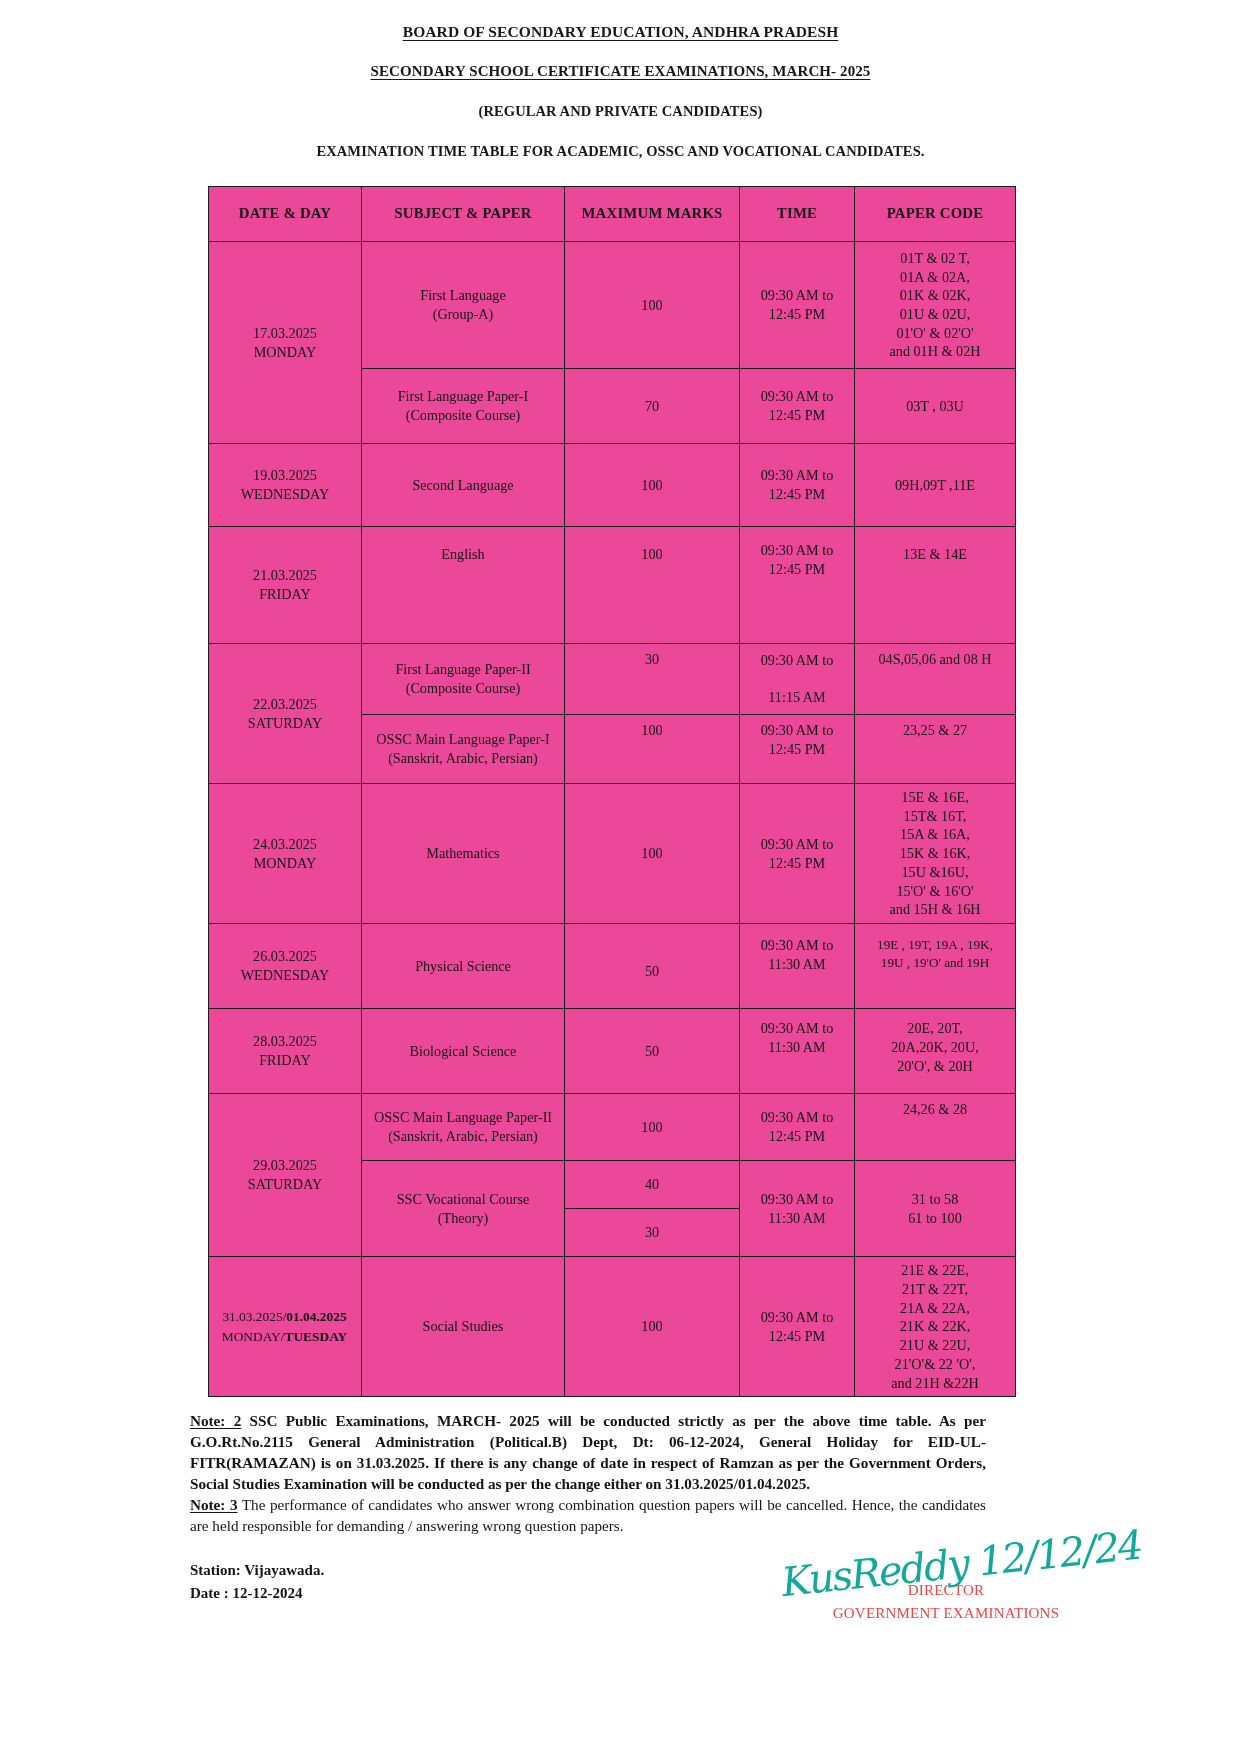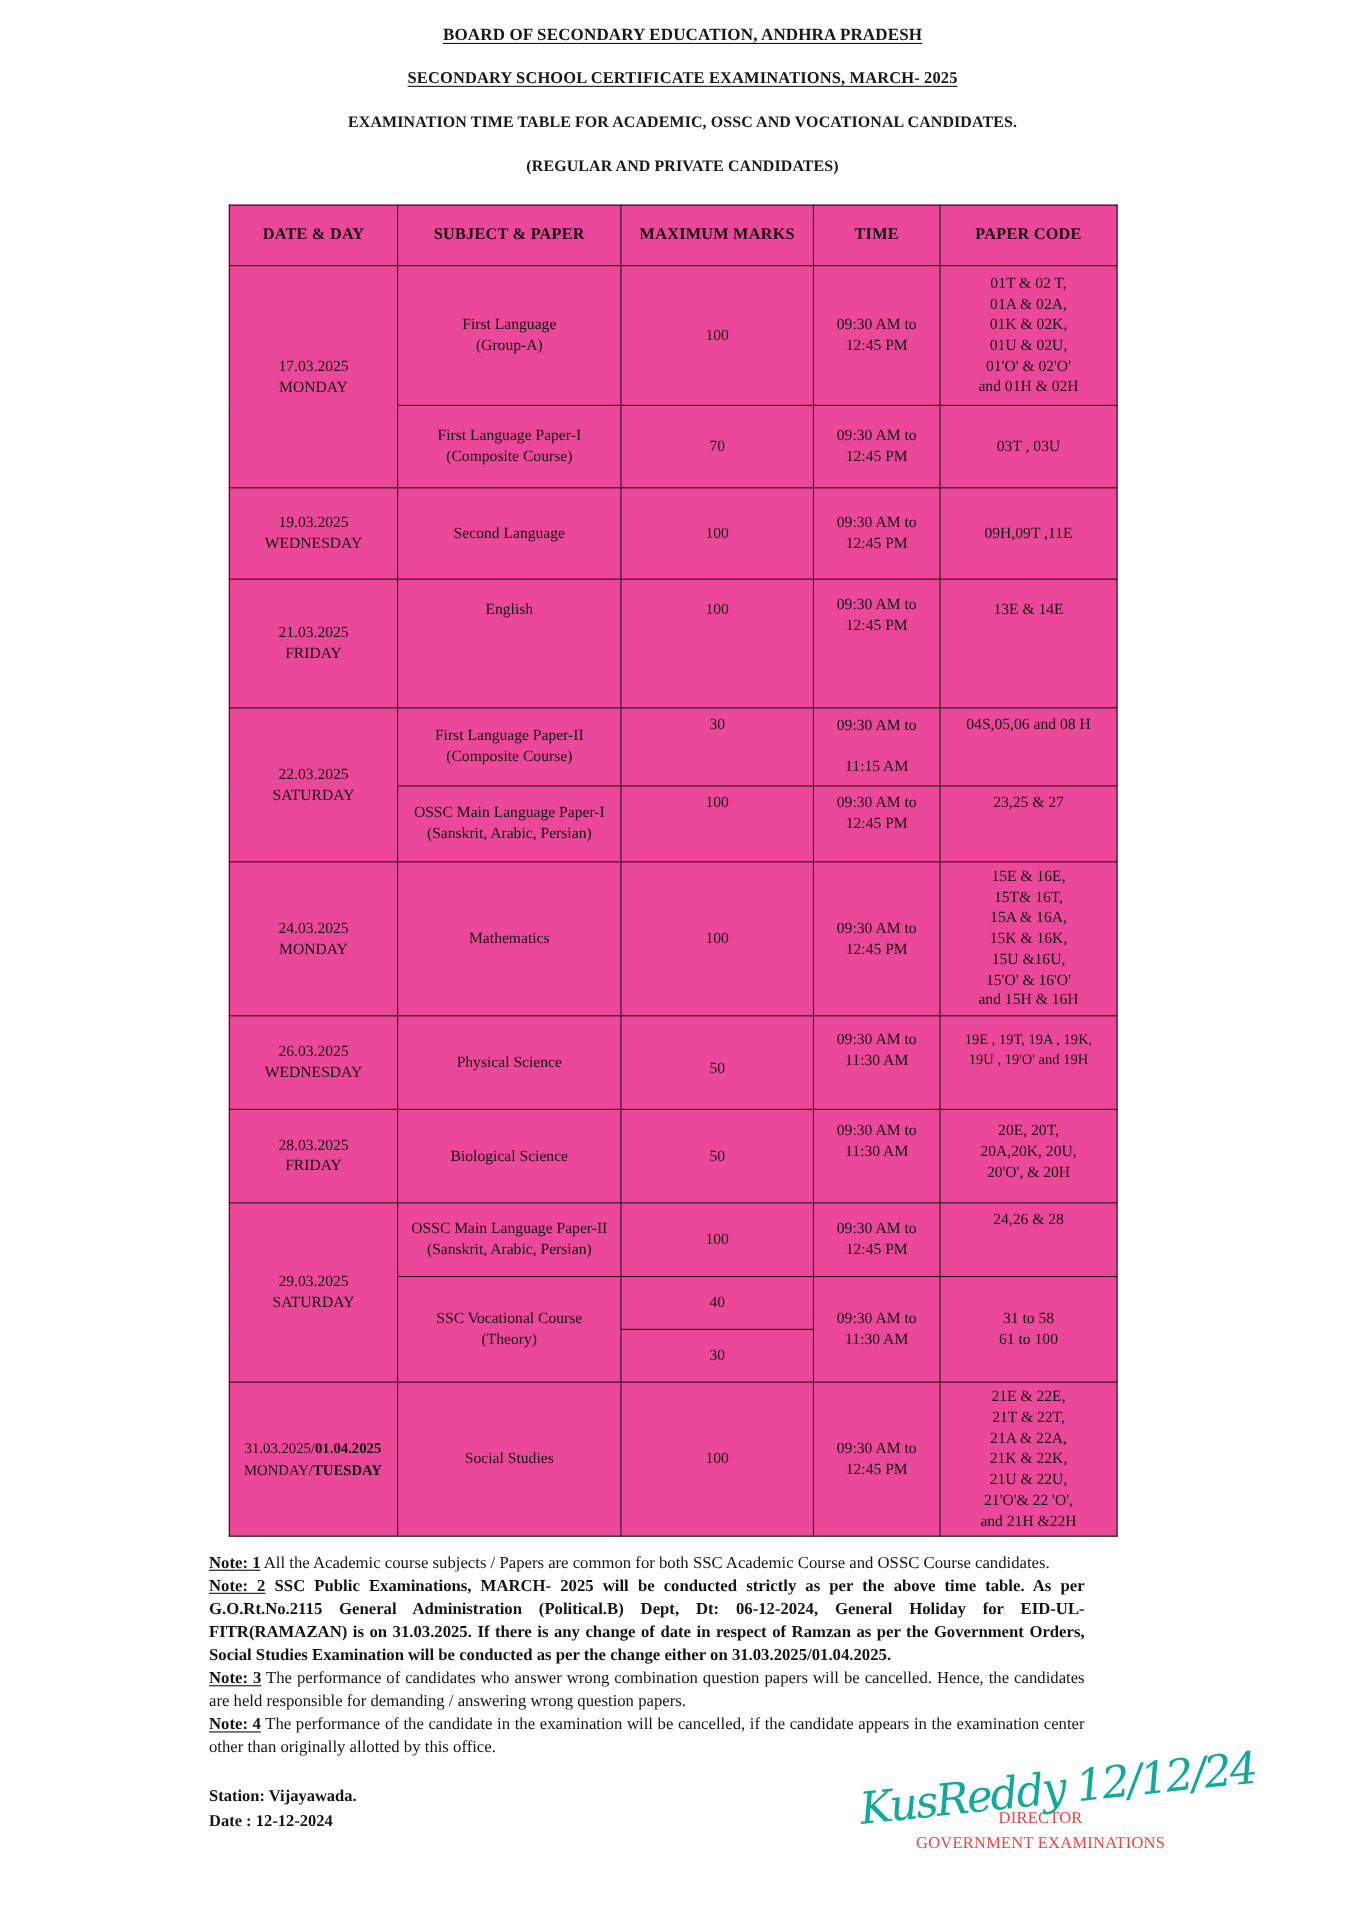--- a/index.html
+++ b/index.html
@@ -164,22 +164,22 @@
 
 <div class="page">
 
   <div class="head-block">
     <div class="head-line h1">
       <span class="u">BOARD OF SECONDARY EDUCATION, ANDHRA PRADESH</span>
     </div>
     <div class="head-line h2">
       <span class="u">SECONDARY SCHOOL CERTIFICATE  EXAMINATIONS, MARCH- 2025</span>
     </div>
+    <div class="head-line h4">(REGULAR AND PRIVATE CANDIDATES)</div>
     <div class="head-line h3">EXAMINATION TIME TABLE FOR ACADEMIC, OSSC AND VOCATIONAL CANDIDATES.</div>
-    <div class="head-line h4">(REGULAR AND PRIVATE CANDIDATES)</div>
   </div>
 
   <div class="table-wrap">
     <table class="tt">
       <thead>
         <tr>
           <th class="col-date">DATE &amp; DAY</th>
           <th class="col-subj">SUBJECT &amp; PAPER</th>
           <th class="col-marks">MAXIMUM MARKS</th>
           <th class="col-time">TIME</th>
@@ -330,31 +330,25 @@
 21U &amp; 22U,
 21'O'&amp; 22 'O',
 and 21H &amp;22H</td>
         </tr>
 
       </tbody>
     </table>
   </div>
 
   <div class="notes">
-    <p class="note-p">
-      <span class="note-label">Note: 1</span><span> All the Academic course subjects / Papers are common for both SSC Academic  Course and OSSC Course candidates.</span>
-    </p>
     <p class="note-p bold-note">
       <span class="note-label">Note: 2</span><span> SSC Public Examinations, MARCH- 2025 will be conducted strictly as per the above time table. As per G.O.Rt.No.2115 General Administration (Political.B) Dept, Dt: 06-12-2024, General Holiday for EID-UL-FITR(RAMAZAN) is on 31.03.2025. If  there is any change of date in respect of Ramzan as per the Government Orders, Social Studies Examination will be conducted as per the change either on 31.03.2025/01.04.2025.</span>
     </p>
     <p class="note-p">
       <span class="note-label">Note: 3</span><span> The performance of candidates who answer wrong combination question papers will be cancelled. Hence, the candidates are held responsible for demanding / answering wrong question papers.</span>
-    </p>
-    <p class="note-p">
-      <span class="note-label">Note: 4</span><span> The performance of the candidate in the examination will be cancelled, if the candidate appears in the examination center other than originally allotted by this office.</span>
     </p>
   </div>
 
   <div class="footer">
     <div class="station">
       <span class="lbl">Station:</span>
       <span>Vijayawada.</span><br>
       <span class="lbl">Date    :</span>
       <span>12-12-2024</span>
     </div>

